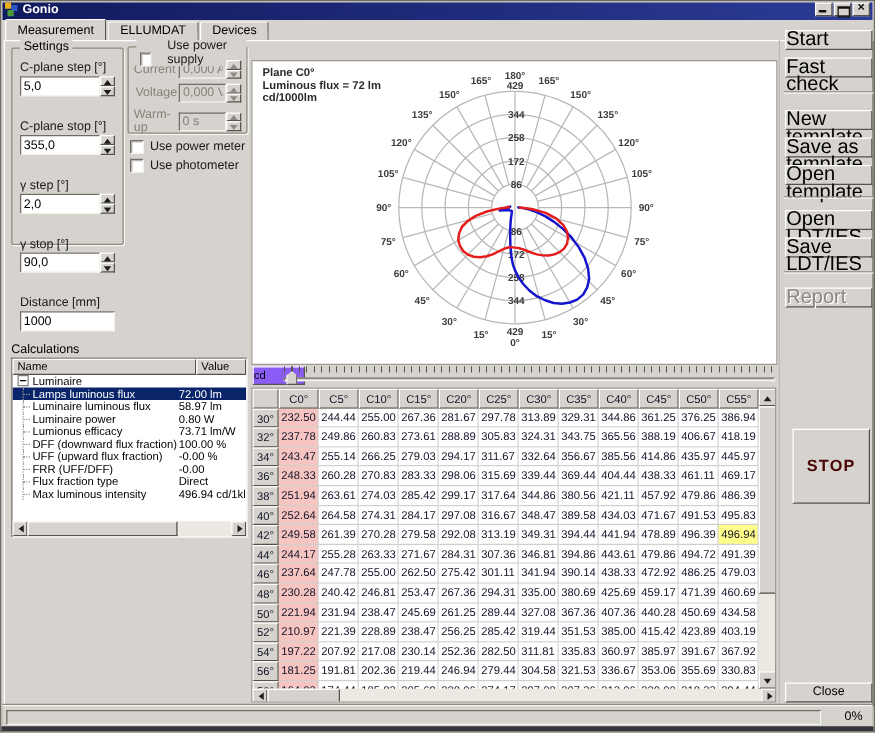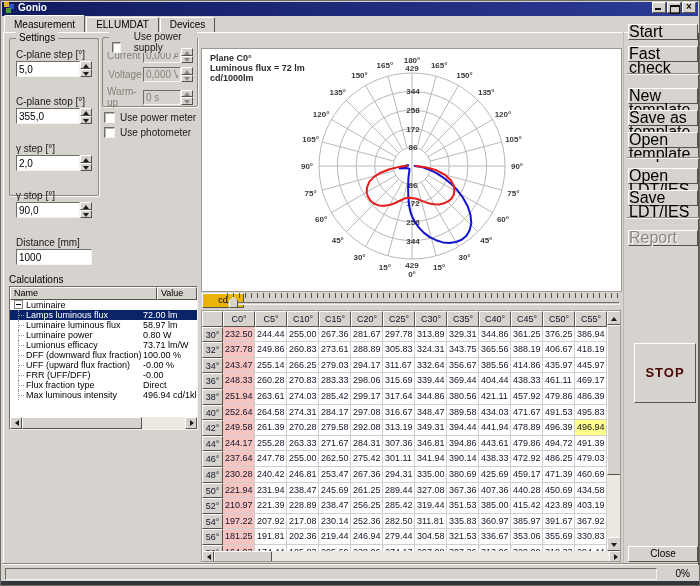--- a/index.html
+++ b/index.html
@@ -72,21 +72,21 @@
 
 .chartcap{position:absolute;left:200px;top:33px;width:421px;height:14px;background:#cdc9c2;border:1px solid #9d9a93;display:flex;align-items:center;padding:0 3px;font-size:10px}
 .chartcap .sp{flex:1}
 .capbtn{width:13px;height:11px;position:relative;margin-left:2px}
 .ic-float::before{content:"";position:absolute;left:2px;top:3px;width:6px;height:5px;border:1px solid #1c1c18}
 .ic-float::after{content:"";position:absolute;left:5px;top:1px;width:6px;height:3px;border:1px solid #1c1c18;border-bottom:none}
 .ic-x::after{content:"×";position:absolute;left:0;right:0;top:-2px;text-align:center;font-weight:bold;font-size:11px;color:#1c1c18}
 .chartbody{position:absolute;left:200px;top:47px;width:421px;height:244px;background:#fff;border:1px solid #9d9a93}
 .legend{position:absolute;left:8px;top:4px;font-size:9px;font-weight:bold;color:#2a2a2a;line-height:10px}
 
-.cdtab{position:absolute;left:201px;top:292px;width:42px;height:15px;background:#eab308;border:1px solid;border-color:#fff #55534c #55534c #fff;font-size:9px;text-align:center;line-height:13px}
+.cdtab{position:absolute;left:201px;top:292px;width:42px;height:15px;background:#8b5cf6;border:1px solid;border-color:#fff #55534c #55534c #fff;font-size:9px;line-height:13px}
 .ticks{position:absolute;left:226px;top:292px;width:393px;height:5px;background:repeating-linear-gradient(90deg,#55534c 0 1px,transparent 1px 6px)}
 .sgroove{position:absolute;left:226px;top:301px;width:393px;height:3px;border:1px solid;border-color:#6f6d66 #f4f3ef #f4f3ef #6f6d66;background:#d6d3ce}
 .sthumb2{position:absolute;left:228px;top:296px;width:9px;height:11px;background:#d6d3ce;border:1px solid;border-color:#fff #55534c #55534c #fff;clip-path:polygon(0 30%,50% 0,100% 30%,100% 100%,0 100%)}
 
 .tblwrap{position:absolute;left:200px;top:309px;width:420px;height:252px;background:#d6d3ce;border:1px solid #9d9a93;overflow:hidden}
 .tbl{position:absolute;left:0;top:0;display:grid;grid-template-columns:21px repeat(12,32px);grid-auto-rows:15.6px;font-size:9px;color:#141428}
 .hc,.rh{background:#d6d3ce;border:1px solid;border-color:#fff #55534c #55534c #fff;text-align:center;line-height:14px;font-size:9px}
 .dc{background:#fff;border-right:1px solid #cfcfcf;border-bottom:1px solid #cfcfcf;padding-left:2px;line-height:14.6px;white-space:nowrap;overflow:hidden}
 .dc.c0{background:var(--pink)}
 .dc.mx{background:var(--maxc)}

